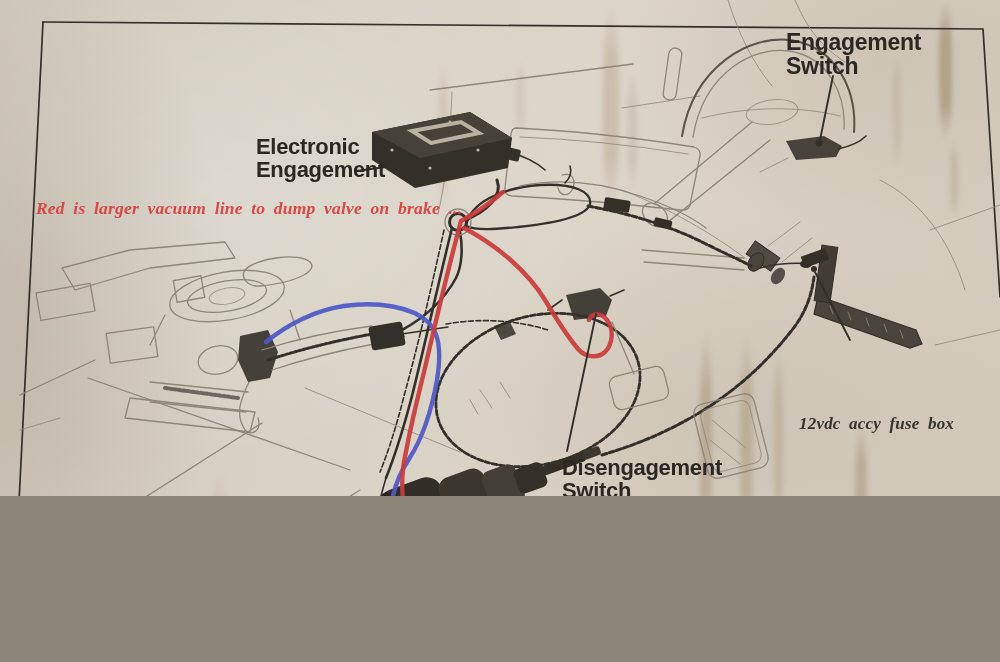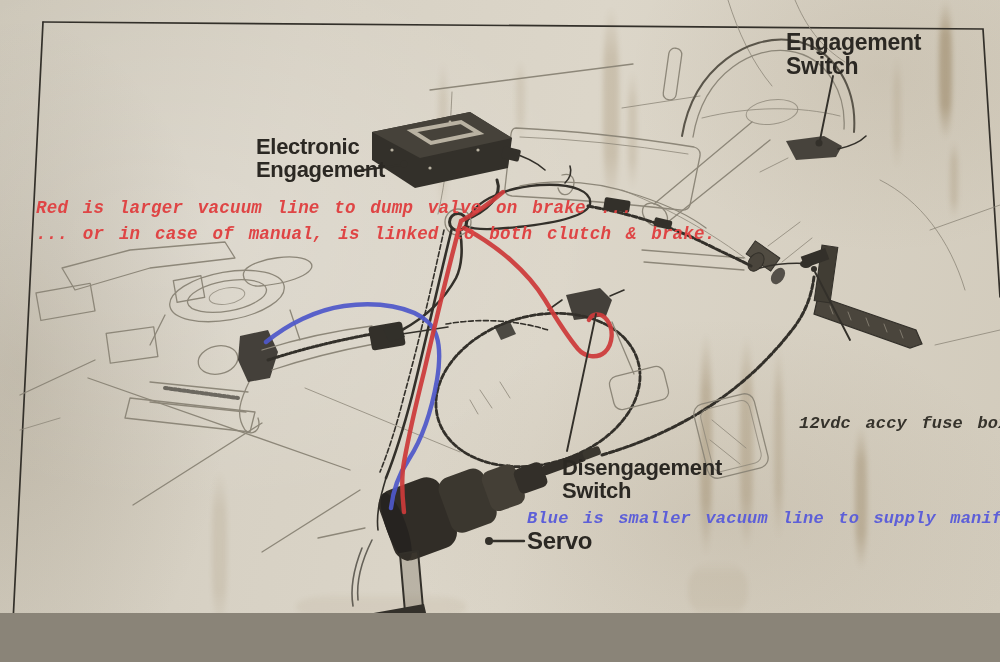--- a/index.html
+++ b/index.html
@@ -1,17 +1,17 @@
 <!DOCTYPE html>
 <html style="--paper: #d6d0c3; --ink: #33302a; --faint-ink: #8d8779; --red-line: #cc3a3a; --blue-line: #4f58c9; --red-text: #df4545; --blue-text: #5d5fd8; --note-ink: #36332c;"><head>
 <meta charset="utf-8">
 <style>
   html,body{margin:0;padding:0;background:#8a8478;}
   .scene{
-    position:relative;width:1000px;height:613px;overflow:hidden;
+    position:relative;width:1000px;height:496px;overflow:hidden;
     background-color:var(--paper,#d6d0c3);
     background-image:
       radial-gradient(620px 420px at 20% 38%, rgba(255,255,255,.20), transparent 65%),
       radial-gradient(420px 300px at 88% 12%, rgba(118,98,66,.10), transparent 60%),
       radial-gradient(520px 340px at 72% 85%, rgba(118,98,66,.12), transparent 60%),
       radial-gradient(300px 500px at 2% 60%, rgba(95,80,55,.16), transparent 70%),
       linear-gradient(100deg,#cdc7b9 0%, #d7d1c4 28%, #dcd6c9 55%, #d2cbbc 100%);
     font-family:"Liberation Sans",sans-serif;
   }
   .stain{position:absolute;pointer-events:none;border-radius:45%;
@@ -23,21 +23,21 @@
   .d{stroke:var(--ink,#33302a);fill:none;stroke-width:2.6;stroke-linecap:round;stroke-linejoin:round;}
   .d1{stroke:var(--ink,#33302a);fill:none;stroke-width:1.6;stroke-linecap:round;}
   .d3{stroke:var(--ink,#33302a);fill:none;stroke-width:3;stroke-linecap:round;}
   .fd{fill:var(--ink,#33302a);stroke:none;}
   .chain{stroke-dasharray:5 2.5;}
   .coil{stroke-dasharray:2.5 2;}
   .redl{stroke:var(--red-line,#cc3a3a);fill:none;stroke-width:4.4;stroke-linecap:round;opacity:.93;}
   .bluel{stroke:var(--blue-line,#4f58c9);fill:none;stroke-width:4.4;stroke-linecap:round;opacity:.93;}
   .lbl{position:absolute;font-weight:bold;color:#2b2823;line-height:1.06;letter-spacing:-.3px;}
   .lbl div{white-space:nowrap;}
-  .note{position:absolute;font-family:Liberation Mono, monospace;font-style:italic;font-weight:bold;
+  .note{position:absolute;font-family:Liberation Serif, serif;font-style:italic;font-weight:bold;
     word-spacing:4px;letter-spacing:.2px;white-space:nowrap;}
   .note-red{color:var(--red-text,#df4545);font-size:17.5px;line-height:26px;}
   .note-blue{color:var(--blue-text,#5d5fd8);font-size:17px;}
   .note-ink{color:var(--note-ink,#36332c);font-size:17px;}
 </style>
 </head>
 <body>
 
 <div class="scene">
 
@@ -242,20 +242,19 @@
     <div>Disengagement</div>
     <div>Switch</div>
   </div>
 
   <div class="lbl" style="left:527px;top:528px;font-size:24px;text-align:right;">
     <div>Servo</div>
   </div>
 
   <div class="note note-red" style="left:36px;top:195px;">
     <div>Red is larger vacuum line to dump valve on brake ...</div>
-    <div>... or in case of manual, is linked to both clutch &amp; brake.</div>
   </div>
 
   <div class="note note-blue" style="left:527px;top:509px;">Blue is smaller vacuum line to supply manifold vacuum.</div>
 
   <div class="note note-ink" style="left:799px;top:414px;">12vdc accy fuse box</div>
 
 </div>
 
 </body></html>

